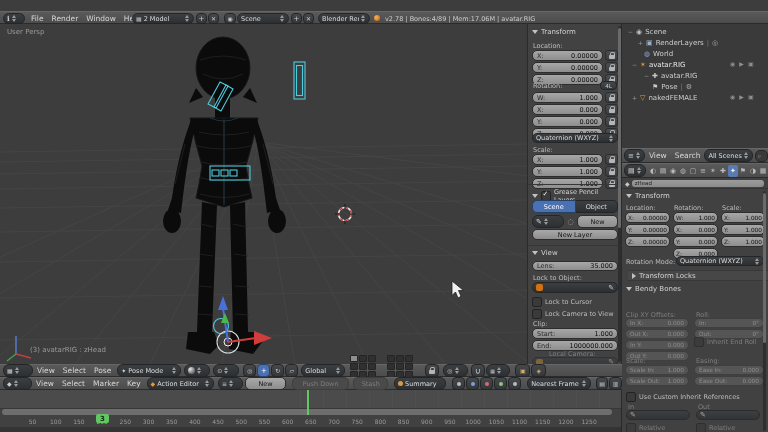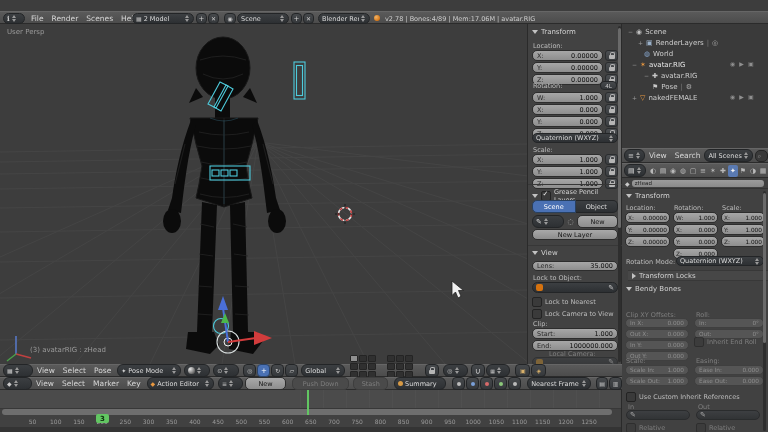--- a/index.html
+++ b/index.html
@@ -62,21 +62,21 @@
 
   <div class="abs hdr row" style="left:0;top:11px;width:768px;height:13px;">
     <div class="dd abs" style="left:3px;top:1px;width:22px;">
       <span class="ico" style="font-size:7px;color:#ccc;">ℹ</span>
         <span class="arr"></span>
     </div>
     <div class="row" style="position:absolute;left:27px;top:0;height:13px;">
 
     <span class="menu">File</span>
         <span class="menu">Render</span>
-        <span class="menu">Scenes</span>
+        <span class="menu">Window</span>
         <span class="menu">Help</span>
       </div>
     <div class="dd abs" style="left:132px;top:1px;width:62px;">
       <span class="ico" style="font-size:6px;color:#bbb;">▦</span>
       <span class="tx">2 Model</span>
         <span class="arr"></span>
     </div>
     <div class="sq abs" style="left:196px;top:1px;width:11px;">+</div>
     <div class="sq abs" style="left:208px;top:1px;width:11px;font-size:6px;">✕</div>
     <div class="sq abs" style="left:224px;top:1px;width:12px;">
@@ -350,21 +350,21 @@
         <span class="fv">35.000</span>
     </div>
     <span class="abs lbl" style="left:5px;top:250px;">Lock to Object:</span>
     <div class="abs dd" style="left:4px;top:258px;width:86px;height:11px;">
       <span class="ico" style="width:7px;height:7px;background:#d5720f;border-radius:2px;"></span>
       <span class="tx"></span>
         <span class="ico" style="color:#ccc;font-size:7px;">✎</span>
     </div>
     <div class="abs row" style="left:4px;top:273px;gap:3px;">
       <span class="cb"></span>
-        <span class="lbl">Lock to Nearest</span>
+        <span class="lbl">Lock to Cursor</span>
     </div>
     <div class="abs row" style="left:4px;top:285px;gap:3px;">
       <span class="cb"></span>
         <span class="lbl">Lock Camera to View</span>
     </div>
     <span class="abs lbl" style="left:5px;top:296px;">Clip:</span>
     <div class="abs" style="left:4px;top:304px;width:86px;">
 
     <div class="f" style="margin-bottom:1px;">
           <span class="fl">Start:</span>

